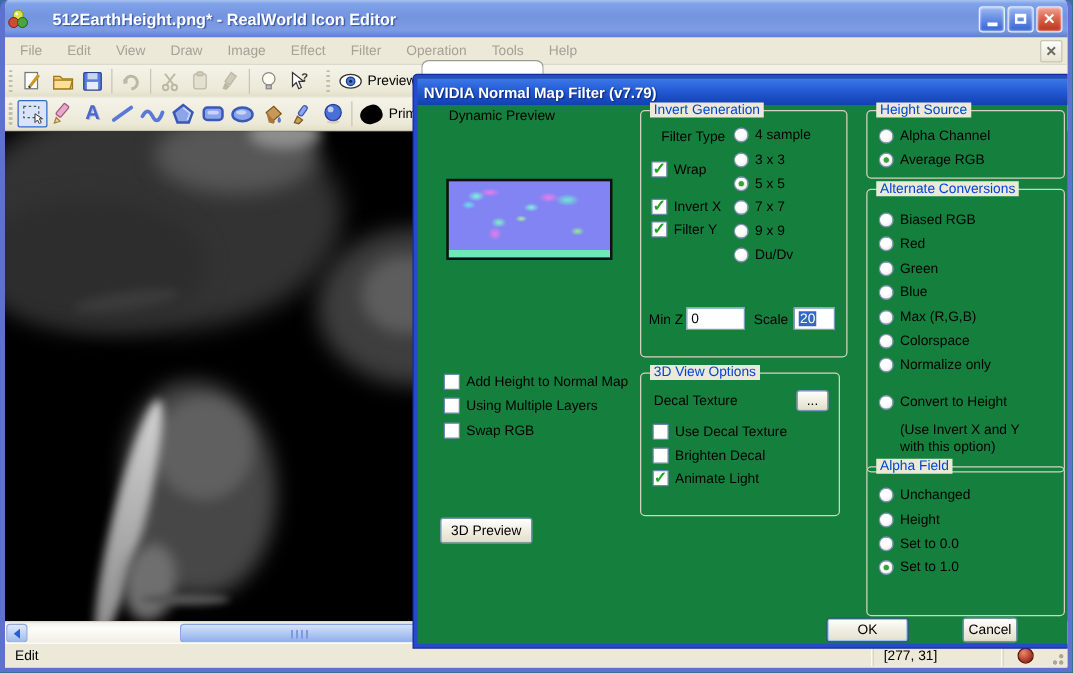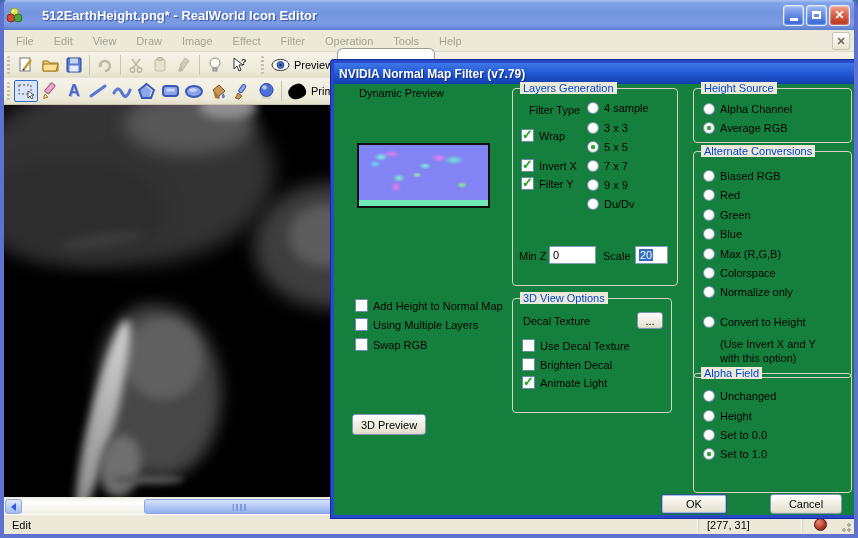--- a/index.html
+++ b/index.html
@@ -334,21 +334,21 @@
 
   <div class="dialog">
     <div class="dlg-title">
       <span>NVIDIA Normal Map Filter (v7.79)</span>
     </div>
 
     <span class="dlg-label" style="left:25px;top:24px">Dynamic Preview</span>
     <div class="preview-img"></div>
 
     <div class="group" style="left:178px;top:25px;width:166px;height:198px">
-      <span class="gcap">Layers Generation</span>
+      <span class="gcap">Invert Generation</span>
       <span class="dlg-label" style="left:16px;top:15px">Filter Type</span>
       <label class="radio-row" style="left:74px;top:13px">
           <span class="radio"></span>
           <span class="rlbl">4 sample</span>
         </label>
       <label class="radio-row" style="left:74px;top:33px">
           <span class="radio"></span>
           <span class="rlbl">3 x 3</span>
         </label>
       <label class="radio-row" style="left:74px;top:52px">
@@ -501,18 +501,18 @@
     </div>
 
     <div class="xp-btn" style="left:18px;top:351px;width:74px;height:21px">
         <span>3D Preview</span>
       </div>
 
 
     <div class="xp-btn default" style="left:327px;top:431px;width:66px;height:20px">
         <span>OK</span>
       </div>
-    <div class="xp-btn" style="left:436px;top:431px;width:72px;height:20px">
+    <div class="xp-btn" style="left:436px;top:431px;width:44px;height:20px">
         <span>Cancel</span>
       </div>
   </div>
 
 </div>
 
 </body></html>

